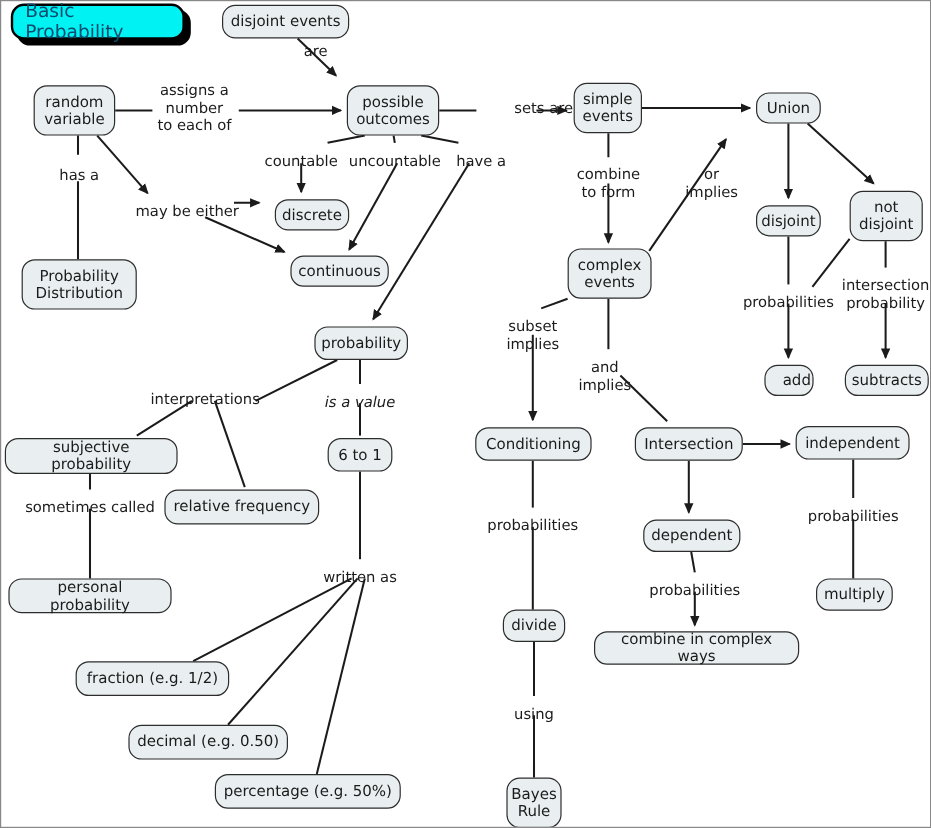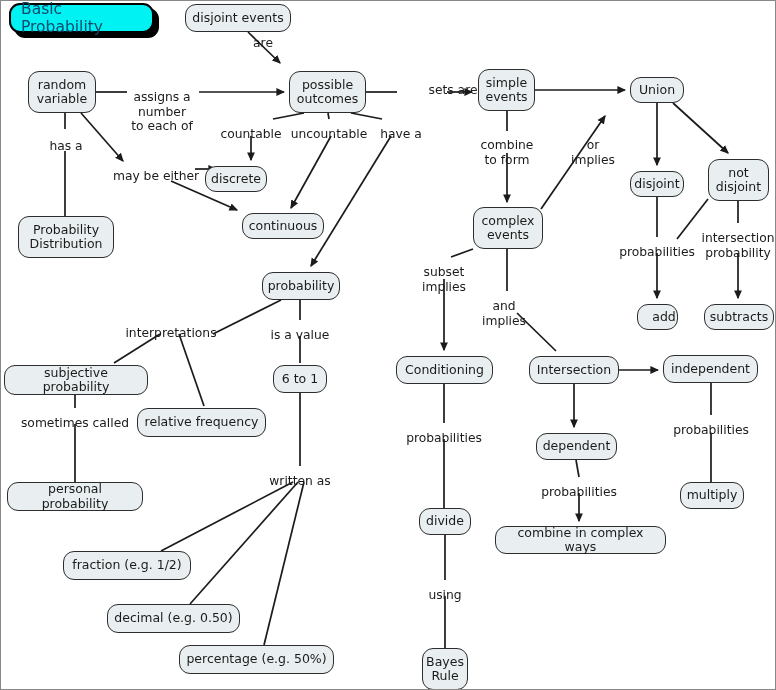--- a/index.html
+++ b/index.html
@@ -141,21 +141,21 @@
   <div id="nodes">
       <div class="title-node" style="left: 8px; top: 2px; width: 145px; height: 30px;">Basic Probability</div>
       <div class="node" style="left: 184px; top: 3px; width: 106px; height: 28px;">disjoint events</div>
       <div class="node" style="left: 27px; top: 70px; width: 68px; height: 42px;">random
 variable</div>
       <div class="node" style="left: 288px; top: 70px; width: 77px; height: 42px;">possible
 outcomes</div>
       <div class="node" style="left: 477px; top: 68px; width: 57px; height: 42px;">simple
 events</div>
       <div class="node" style="left: 629px; top: 76px; width: 54px; height: 26px;">Union</div>
-      <div class="node" style="left: 204px; top: 165px; width: 62px; height: 26px;">discrete</div>
+      <div class="node" style="left: 228px; top: 165px; width: 62px; height: 26px;">discrete</div>
       <div class="node" style="left: 629px; top: 170px; width: 54px; height: 26px;">disjoint</div>
       <div class="node" style="left: 707px; top: 158px; width: 61px; height: 42px;">not
 disjoint</div>
       <div class="node" style="left: 241px; top: 212px; width: 82px; height: 26px;">continuous</div>
       <div class="node" style="left: 17px; top: 215px; width: 96px; height: 42px;">Probability
 Distribution</div>
       <div class="node" style="left: 472px; top: 206px; width: 70px; height: 42px;">complex
 events</div>
       <div class="node" style="left: 261px; top: 271px; width: 78px; height: 28px;">probability</div>
       <div class="node" style="left: 636px; top: 303px; width: 41px; height: 26px; padding-left: 19px;">add</div>
@@ -172,40 +172,40 @@
       <div class="node" style="left: 418px; top: 507px; width: 52px; height: 27px;">divide</div>
       <div class="node" style="left: 494px; top: 525px; width: 171px; height: 28px;">combine in complex ways</div>
       <div class="node" style="left: 62px; top: 550px; width: 128px; height: 29px;">fraction (e.g. 1/2)</div>
       <div class="node" style="left: 106px; top: 603px; width: 133px; height: 29px;">decimal (e.g. 0.50)</div>
       <div class="node" style="left: 178px; top: 644px; width: 155px; height: 29px;">percentage (e.g. 50%)</div>
       <div class="node" style="left: 421px; top: 647px; width: 46px; height: 42px;">Bayes
 Rule</div>
     </div>
   <div id="labels">
       <div class="linklabel" style="left: 262px; top: 35px;">are</div>
-      <div class="linklabel" style="left: 161px; top: 67px; margin-top: 22px;">assigns a
+      <div class="linklabel" style="left: 161px; top: 67px;">assigns a
 number
 to each of</div>
       <div class="linklabel" style="left: 421px; top: 82px; margin-left: 31px;">sets are</div>
       <div class="linklabel" style="left: 250px; top: 126px;">countable</div>
       <div class="linklabel" style="left: 328px; top: 126px;">uncountable</div>
       <div class="linklabel" style="left: 400px; top: 126px;">have a</div>
       <div class="linklabel" style="left: 65px; top: 138px;">has a</div>
       <div class="linklabel" style="left: 155px; top: 168px;">may be either</div>
       <div class="linklabel" style="left: 506px; top: 137px;">combine
 to form</div>
       <div class="linklabel" style="left: 592px; top: 137px;">or
 implies</div>
       <div class="linklabel" style="left: 656px; top: 244px;">probabilities</div>
       <div class="linklabel" style="left: 737px; top: 230px;">intersection
 probability</div>
       <div class="linklabel" style="left: 443px; top: 264px;">subset
 implies</div>
       <div class="linklabel" style="left: 170px; top: 325px;">interpretations</div>
-      <div class="linklabel" style="left: 299px; top: 327px;">is a value</div>
+      <div class="linklabel" style="left: 299px; top: 327px; font-style: italic;">is a value</div>
       <div class="linklabel" style="left: 503px; top: 298px;">and
 implies</div>
       <div class="linklabel" style="left: 74px; top: 415px;">sometimes called</div>
       <div class="linklabel" style="left: 443px; top: 430px;">probabilities</div>
       <div class="linklabel" style="left: 710px; top: 422px;">probabilities</div>
       <div class="linklabel" style="left: 578px; top: 484px;">probabilities</div>
       <div class="linklabel" style="left: 299px; top: 473px;">written as</div>
       <div class="linklabel" style="left: 444px; top: 587px;">using</div>
     </div>
 

